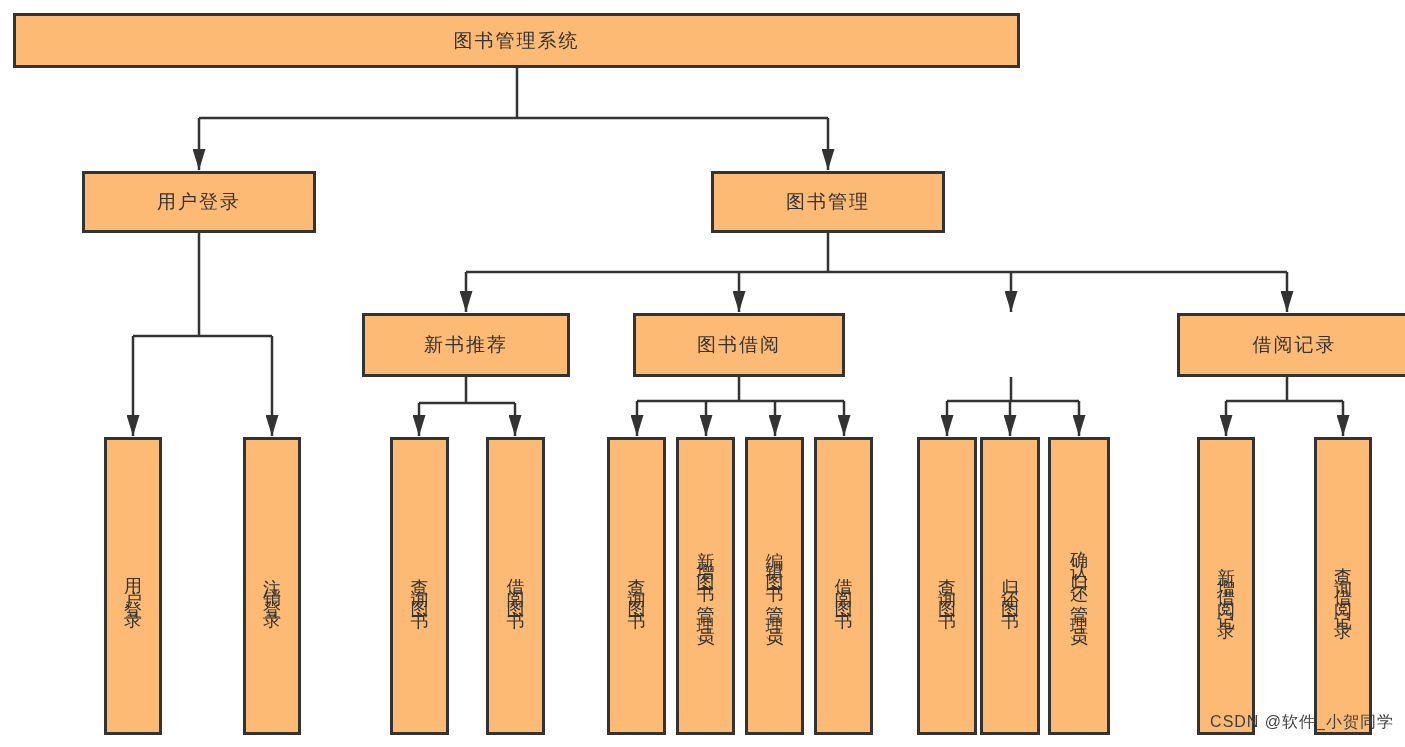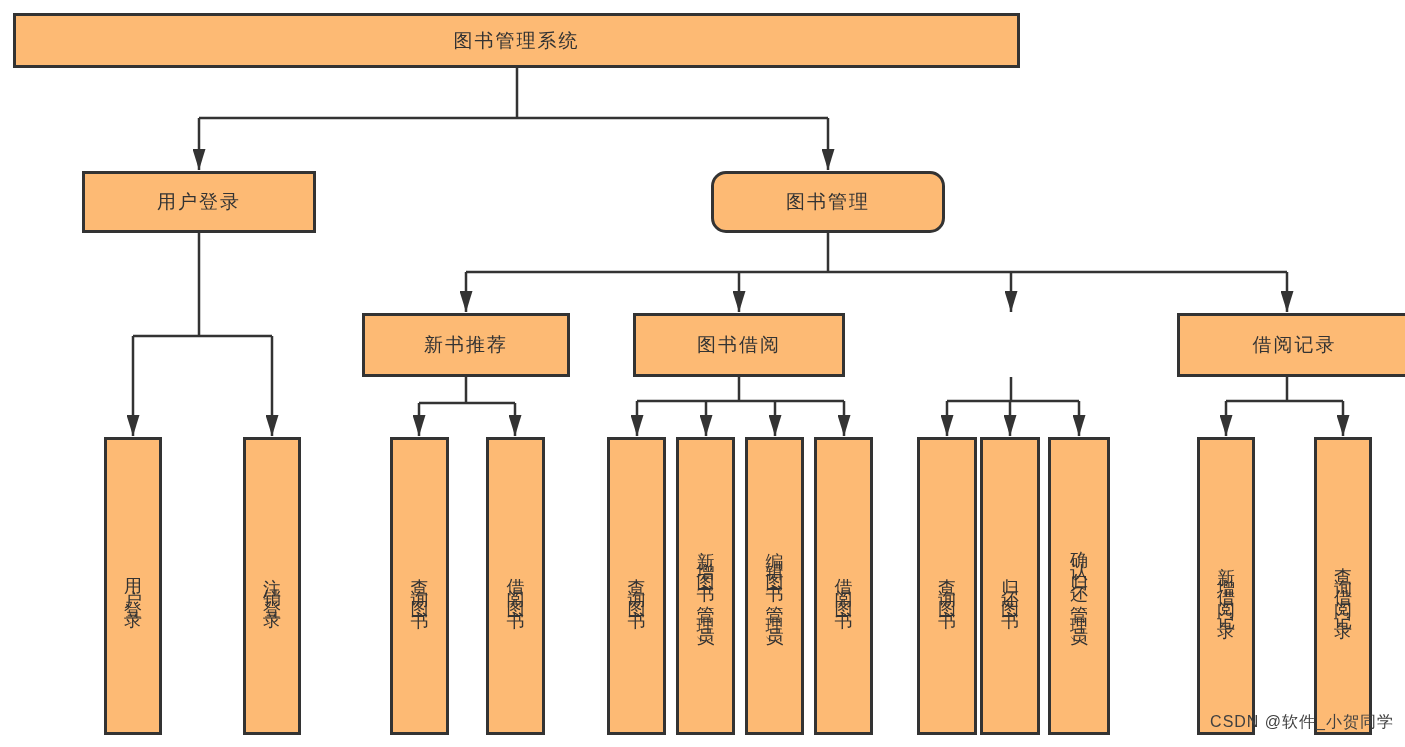--- a/index.html
+++ b/index.html
@@ -110,21 +110,21 @@
     <g>
       <path class="wire" d="M1287,377 L1287,401 M1226,401 L1343,401"></path>
       <line class="wire" x1="1226" y1="401" x2="1226" y2="436" marker-end="url(#ah)"></line>
       <line class="wire" x1="1343" y1="401" x2="1343" y2="436" marker-end="url(#ah)"></line>
     </g>
   </svg>
 
   <div class="node h" style="left:13px; top:13px; width:1007px; height:55px;">图书管理系统</div>
 
   <div class="node h" style="left:82px; top:171px; width:234px; height:62px;">用户登录</div>
-  <div class="node h" style="left:711px; top:171px; width:234px; height:62px;border-radius:15px;">图书管理</div>
+  <div class="node h" style="left:711px; top:171px; width:234px; height:62px;">图书管理</div>
 
   <div class="node h" style="left:362px; top:313px; width:208px; height:64px;">新书推荐</div>
   <div class="node h" style="left:633px; top:313px; width:212px; height:64px;">图书借阅</div>
   <div class="node h" style="left:1177px; top:313px; width:235px; height:64px;">借阅记录</div>
 
   <div class="node v" style="left:104px; top:437px; width:58px; height:298px;">用户登录</div>
   <div class="node v" style="left:243px; top:437px; width:58px; height:298px;">注销登录</div>
 
   <div class="node v" style="left:390px; top:437px; width:59px; height:298px;">查询图书</div>
   <div class="node v" style="left:486px; top:437px; width:59px; height:298px;">借阅图书</div>

